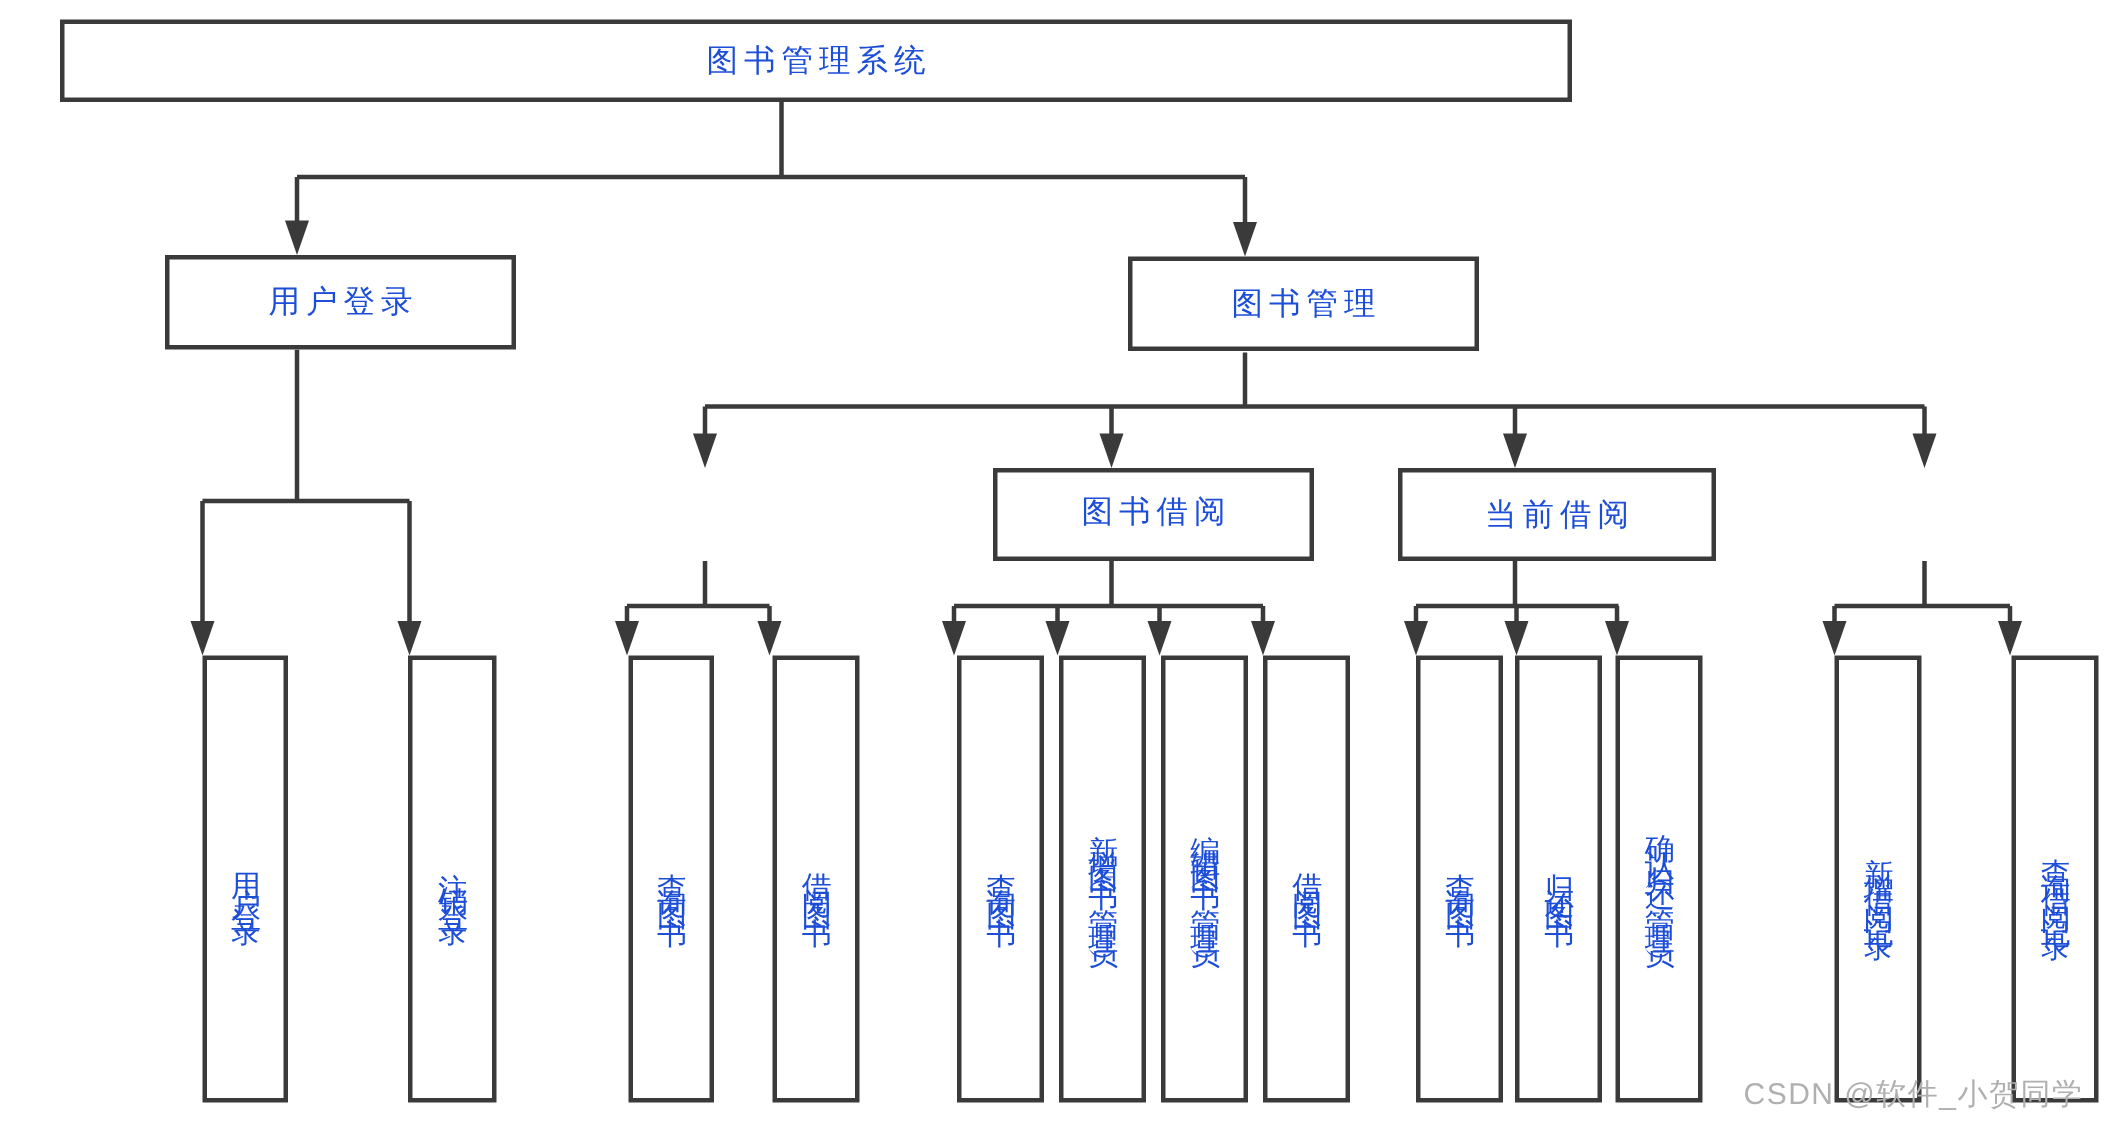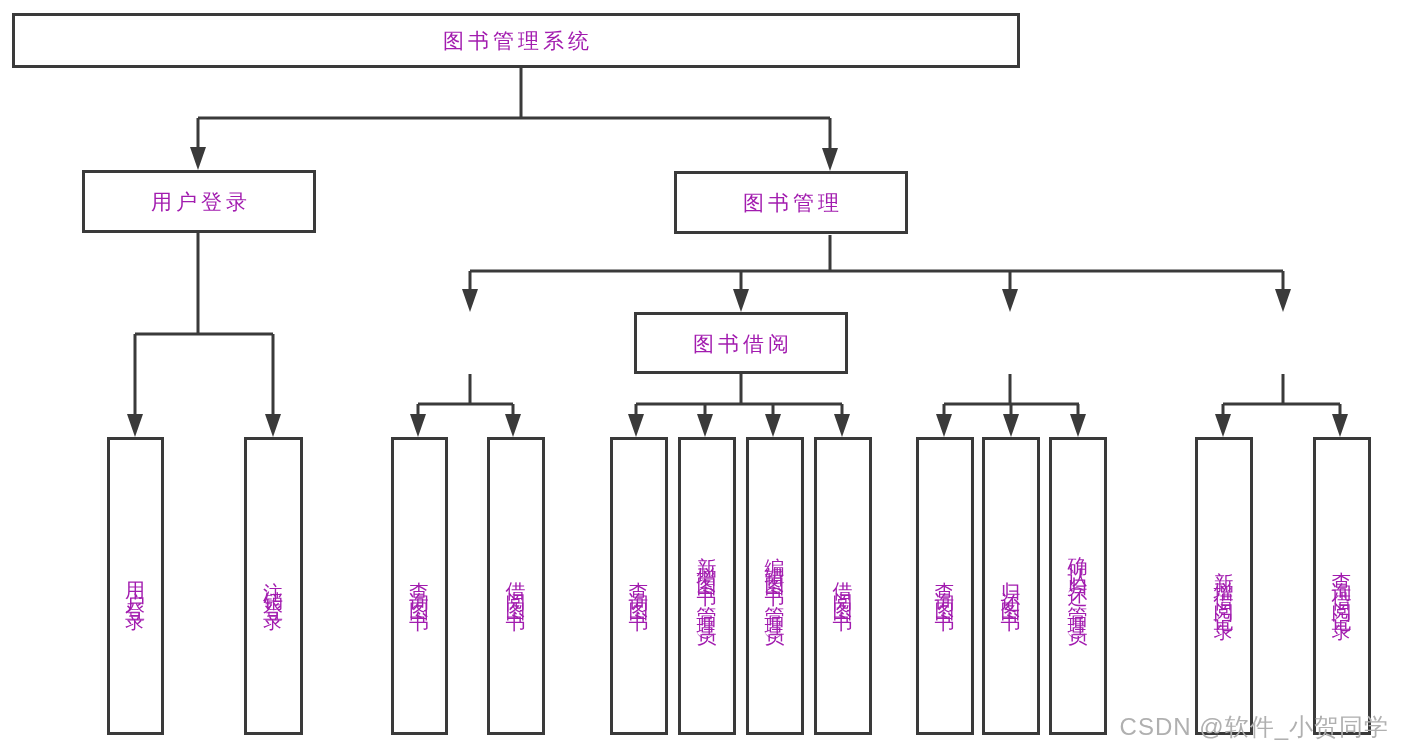--- a/index.html
+++ b/index.html
@@ -5,30 +5,30 @@
   html,body { margin:0; padding:0; background:#ffffff; }
   .stage {
     position:relative; width:1405px; height:747px; background:#ffffff;
     font-family:"Liberation Sans", sans-serif; overflow:hidden;
   }
   svg.wires { position:absolute; left:0; top:0; width:1405px; height:747px; }
   .node {
     position:absolute; box-sizing:border-box;
     border:3px solid #3a3a3a; background:#ffffff;
     display:flex; align-items:center; justify-content:center;
-    color:#a21caf; line-height:1; z-index:2;
+    color:#1d4ed8; line-height:1; z-index:2;margin-left:28px;
   }
   .h { font-size:21px; letter-spacing:4px; text-indent:4px; }
   .v {
     writing-mode:vertical-rl; text-orientation:mixed;
     font-size:20px; letter-spacing:10px;
   }
   .watermark {
     position:absolute; right:16px; bottom:4px; z-index:5;
-    font-size:24px; color:#b0b0b0; letter-spacing:1px;
+    font-size:20px; color:#b0b0b0; letter-spacing:1px;
   }
 </style>
 </head>
 <body>
 
 <div class="stage">
 
   <svg class="wires" viewBox="0 0 1405 747" xmlns="http://www.w3.org/2000/svg">
     <g stroke="#3a3a3a" stroke-width="3" fill="none">
 
@@ -65,23 +65,24 @@
       <polygon points="1011,437 1003,414 1019,414"></polygon>
       <polygon points="1078,437 1070,414 1086,414"></polygon>
       <polygon points="1223,437 1215,414 1231,414"></polygon>
       <polygon points="1340,437 1332,414 1348,414"></polygon>
     </g>
   </svg>
 
   <div class="node h" style="left:12px; top:13px; width:1008px; height:55px;">图书管理系统</div>
 
   <div class="node h" style="left:82px; top:170px; width:234px; height:63px;">用户登录</div>
-  <div class="node h" style="left:674px; top:171px; width:234px; height:63px;">图书管理</div>
+  <div class="node h" style="left:724px; top:171px; width:234px; height:63px;">图书管理</div>
 
-  <div class="node h" style="left:634px; top:312px; width:214px; height:62px;">图书借阅</div>
+  <div class="node h" style="left:634px; top:312px; width:214px; height:62px;font-family:Liberation Mono, monospace;">图书借阅</div>
+  <div class="node h" style="left:904px; top:312px; width:212px; height:62px;">当前借阅</div>
 
   <div class="node v" style="left:107px; top:437px; width:57px; height:298px;">用户登录</div>
   <div class="node v" style="left:244px; top:437px; width:59px; height:298px;">注销登录</div>
 
   <div class="node v" style="left:391px; top:437px; width:57px; height:298px;">查询图书</div>
   <div class="node v" style="left:487px; top:437px; width:58px; height:298px;">借阅图书</div>
 
   <div class="node v" style="left:610px; top:437px; width:58px; height:298px;">查询图书</div>
   <div class="node v" style="left:678px; top:437px; width:58px; height:298px;">新增图书（管理员）</div>
   <div class="node v" style="left:746px; top:437px; width:58px; height:298px;">编辑图书（管理员）</div>

